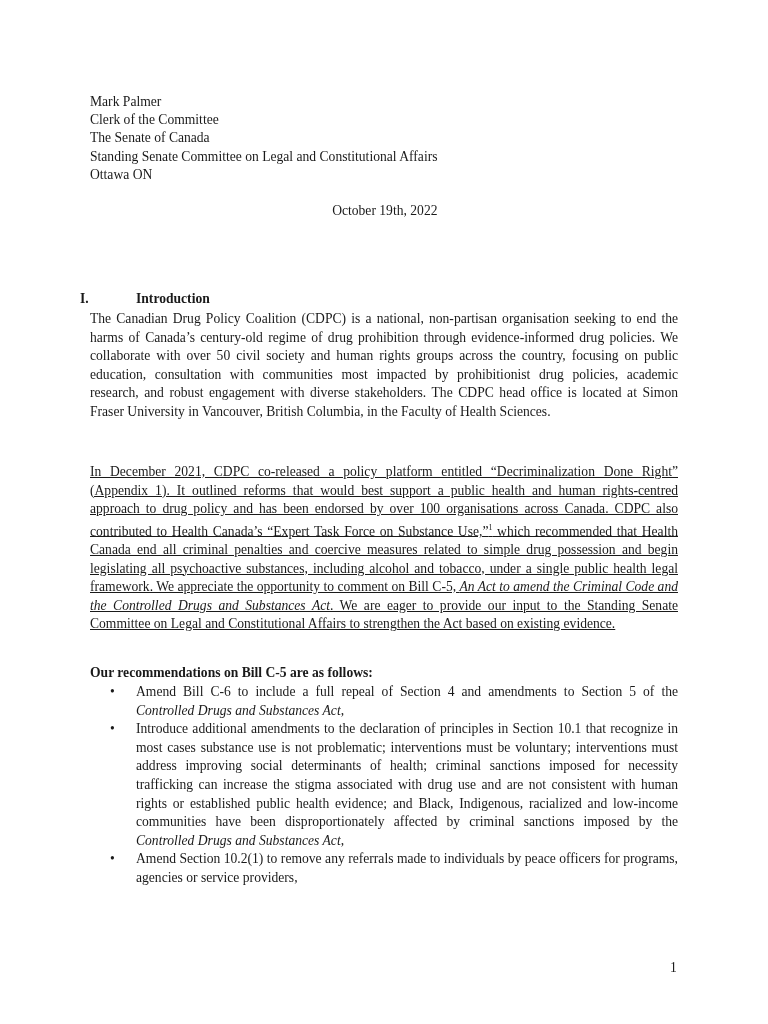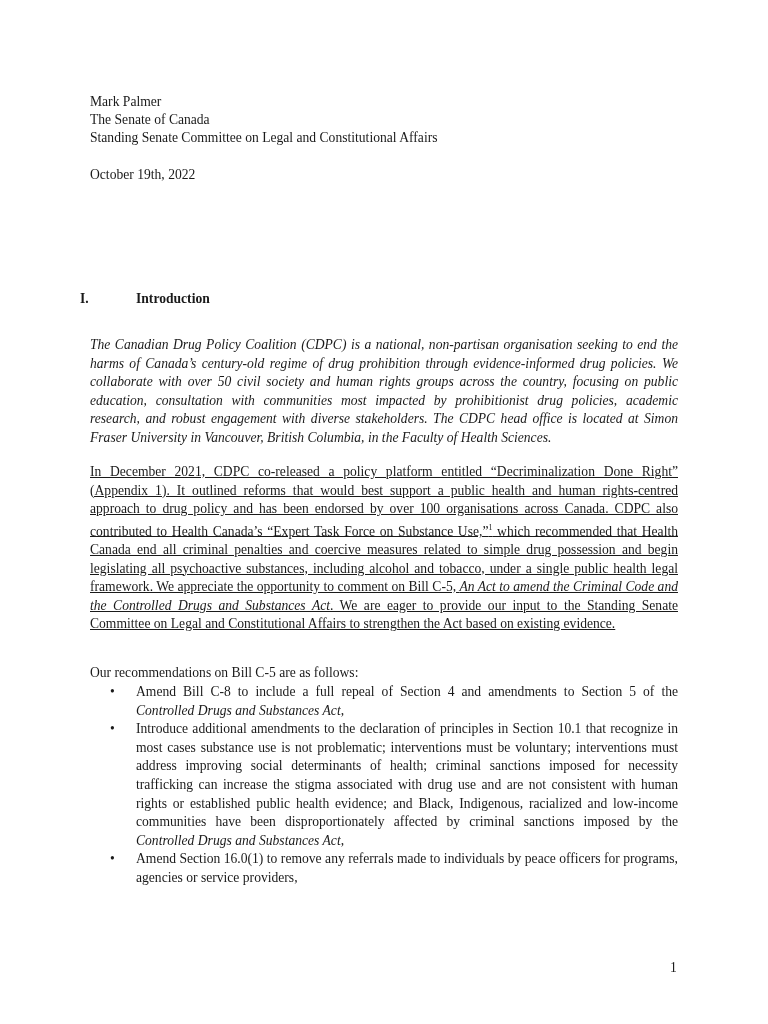--- a/index.html
+++ b/index.html
@@ -1,65 +1,67 @@
 <!DOCTYPE html>
 <html><head>
 <meta charset="utf-8">
 <style>
   html, body { margin:0; padding:0; background:#ffffff; }
   body { width:768px; height:1024px; position:relative; overflow:hidden;
          font-family:"Liberation Serif","DejaVu Serif",serif; color:#1a1a1a; font-size:13.6px; }
   .page { position:absolute; left:0; top:0; width:768px; height:912px; }
   .addr { position:absolute; left:90px; top:93px; line-height:18.2px; }
   .addr div { white-space:nowrap; }
-  .date { margin-top:18px; }
+  .date { margin-top:18px;text-align:right; }
   .heading { position:absolute; left:80px; top:290px; font-weight:bold; display:flex; line-height:18px; }
   .heading .num { width:56px; }
   .para { position:absolute; left:90px; width:588px; text-align:justify; line-height:18.6px; margin:0; }
-  .p1 { top:336px;font-style:italic; }
+  .p1 { top:310px; }
   .p2 { top:463px;text-decoration:underline; }
-  .p3 { top:664px; }
+  .p3 { top:664px;font-weight:bold; }
   ul.recs { position:absolute; left:90px; top:683px; width:588px; margin:0; padding:0; list-style:none; line-height:18.6px; }
   ul.recs li { position:relative; padding-left:46px; text-align:justify; }
   ul.recs li .bullet { position:absolute; left:20px; top:0; }
   i { font-style:italic; }
   .pagenum { position:absolute; left:670px; top:960px; font-size:13.6px; }
 </style>
 </head>
 <body>
 
 <div class="page">
 
   <div class="addr">
     <div>Mark Palmer</div>
+    <div>Clerk of the Committee</div>
     <div>The Senate of Canada</div>
     <div>Standing Senate Committee on Legal and Constitutional Affairs</div>
+    <div>Ottawa ON</div>
     <div class="date">October 19th, 2022</div>
   </div>
 
   <div class="heading">
     <span class="num">I.</span>
     <span>Introduction</span>
   </div>
 
   <p class="para p1">The Canadian Drug Policy Coalition (CDPC) is a national, non-partisan organisation seeking to end the harms of Canada’s century-old regime of drug prohibition through evidence-informed drug policies. We collaborate with  over 50 civil society and human rights groups across the country, focusing on  public education, consultation with communities most impacted by prohibitionist drug policies, academic research, and robust engagement with diverse stakeholders. The CDPC head office is located at Simon Fraser University in Vancouver, British Columbia, in the Faculty of Health Sciences.</p>
 
   <p class="para p2"><span>In December 2021, CDPC co-released a policy platform entitled “Decriminalization Done Right” (Appendix 1). It outlined reforms that would best support a public health and human rights-centred approach to drug policy and has been endorsed by over 100 organisations across Canada. CDPC also contributed to Health Canada’s “Expert Task Force on Substance Use,”</span><sup style="font-size:8px;">1</sup><span> which recommended that Health Canada end all criminal penalties and coercive measures related to simple drug possession and begin legislating all psychoactive substances, including alcohol and tobacco, under a single public health legal framework. We appreciate the opportunity to comment on Bill C-5, </span><i>An Act to amend the Criminal Code and the Controlled Drugs and Substances Act</i><span>. We are eager to provide our input to the Standing Senate Committee on Legal and Constitutional Affairs to strengthen the Act based on existing evidence.</span></p>
 
   <p class="para p3">Our recommendations on Bill C-5 are as follows:</p>
 
   <ul class="recs">
     <li>
       <span class="bullet">•</span>
-      <span>Amend Bill C-8 to include a full repeal of Section 4 and amendments to Section 5 of the </span><i>Controlled Drugs and Substances Act</i><span>,</span>
+      <span>Amend Bill C-6 to include a full repeal of Section 4 and amendments to Section 5 of the </span><i>Controlled Drugs and Substances Act</i><span>,</span>
     </li>
     <li>
       <span class="bullet">•</span>
       <span>Introduce additional amendments to the declaration of principles in Section 10.1 that recognize in most cases substance use is not problematic; interventions must be voluntary; interventions must address improving social determinants of health; criminal sanctions imposed for necessity trafficking can increase the stigma associated with drug use and are not consistent with human rights or established public health evidence; and Black, Indigenous, racialized and low-income communities have been disproportionately affected by criminal sanctions imposed by the </span><i>Controlled Drugs and Substances Act</i><span>,</span>
     </li>
     <li>
       <span class="bullet">•</span>
-      <span>Amend Section 16.0(1) to remove any referrals made to individuals by peace officers for programs, agencies or service providers,</span>
+      <span>Amend Section 10.2(1) to remove any referrals made to individuals by peace officers for programs, agencies or service providers,</span>
     </li>
   </ul>
 
   <div class="pagenum">1</div>
 </div>
 
 </body></html>

